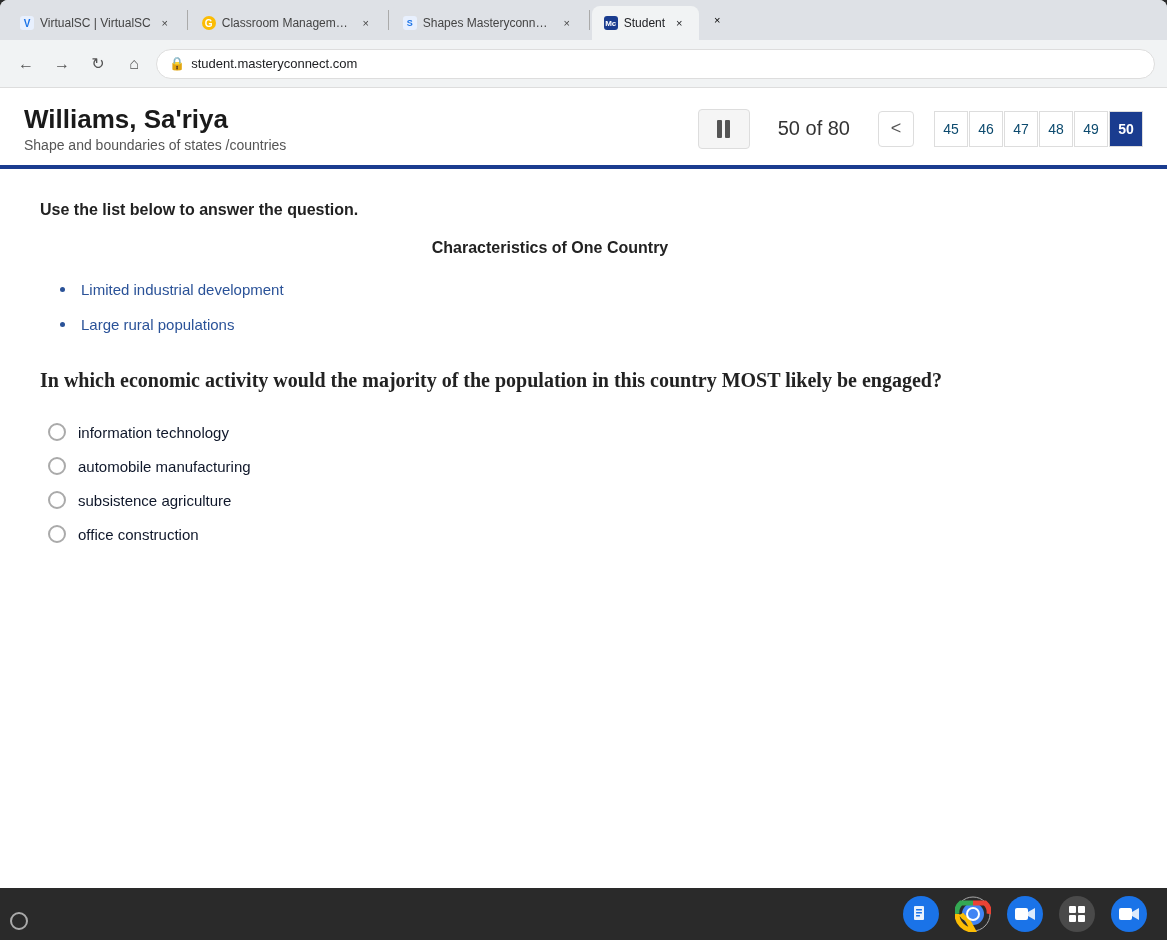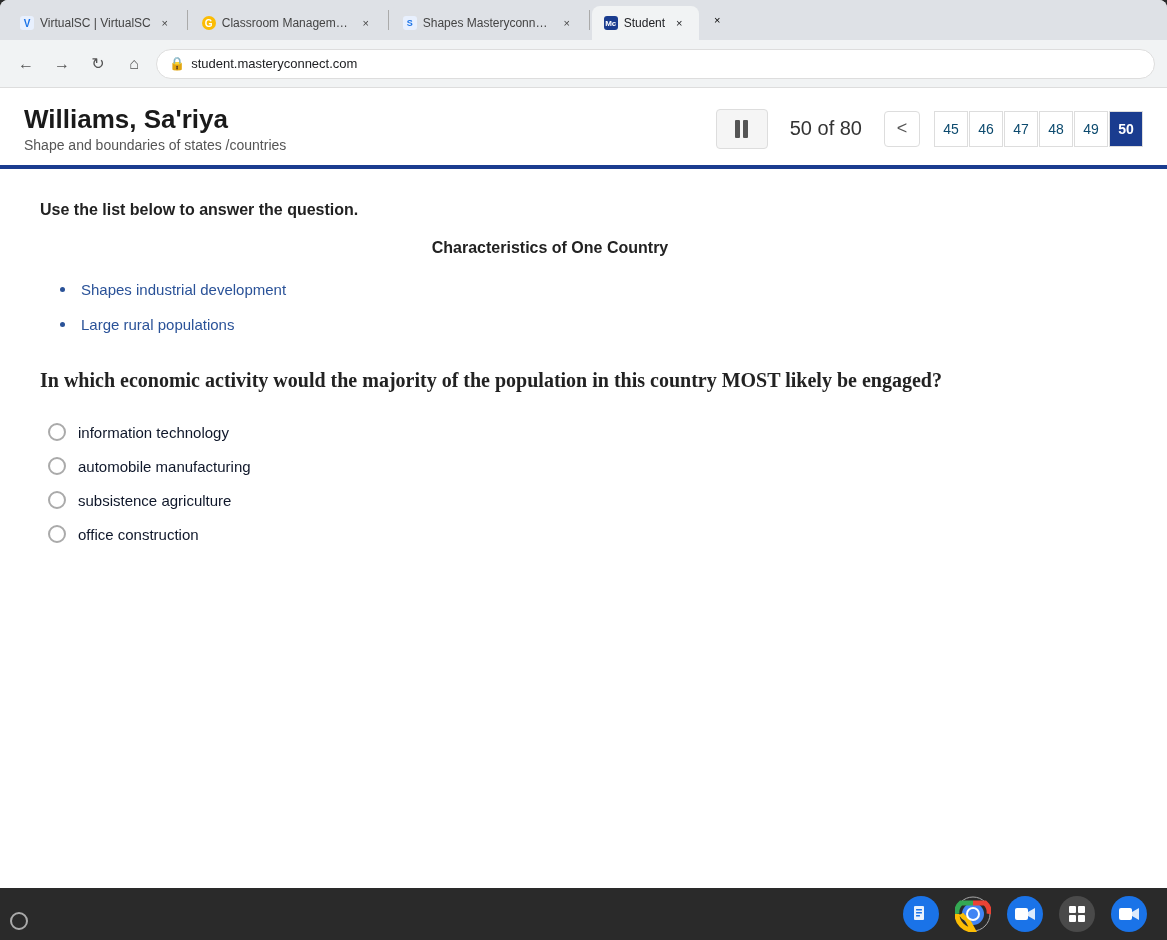--- a/index.html
+++ b/index.html
@@ -133,21 +133,21 @@
       height: calc(100% - 88px);
       overflow-y: auto;
     }
 
     
     .quiz-header {
       padding: 16px 24px 12px 24px;
       border-bottom: 4px solid #1a3c8f;
       display: flex;
       align-items: center;
-      gap: 14px;
+      gap: 20px;
     }
 
     .quiz-title-area {
       flex: 1;
     }
 
     .student-name {
       font-size: 26px;
       font-weight: bold;
       color: #1a1a1a;
@@ -418,21 +418,21 @@
 
     <div class="question-body">
 
       <div class="instruction">Use the list below to answer the question.</div>
 
       <div class="characteristics-title">Characteristics of One Country</div>
 
       <ul class="bullet-list">
         <li class="list-item">
           <div class="bullet-dot"></div>
-          <span>Shapes industrial development</span>
+          <span>Limited industrial development</span>
         </li>
         <li class="list-item">
           <div class="bullet-dot"></div>
           <span>Large rural populations</span>
         </li>
       </ul>
 
       <div class="main-question">In which economic activity would the majority of the population in this country MOST likely be engaged?</div>
 
       <ul class="answer-options">

